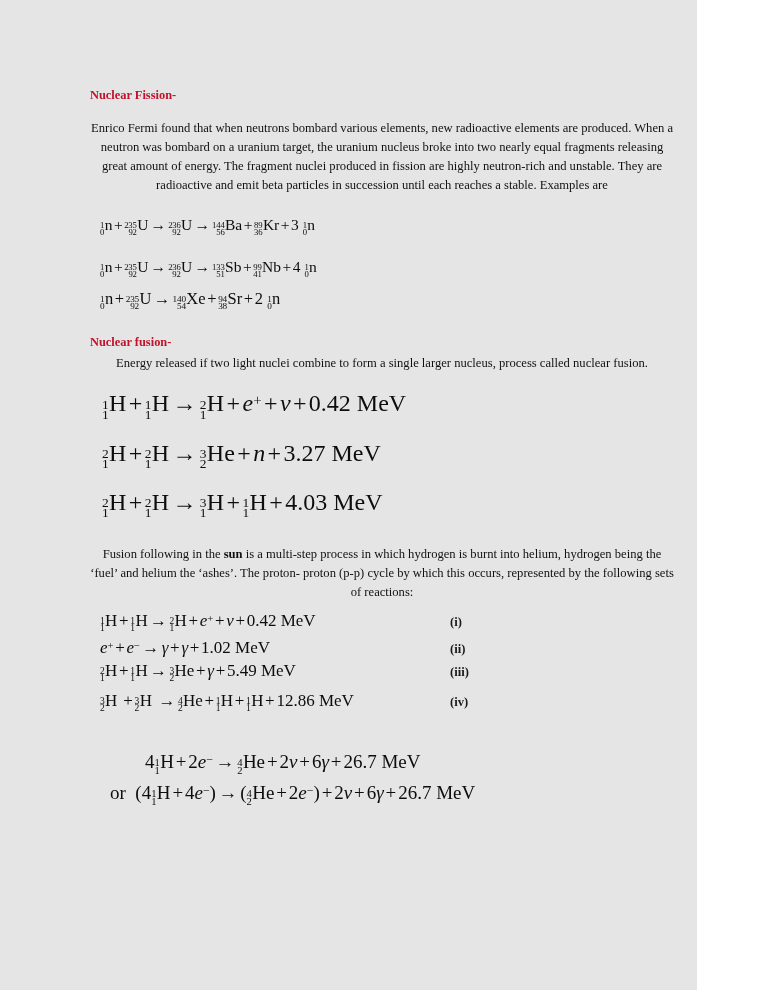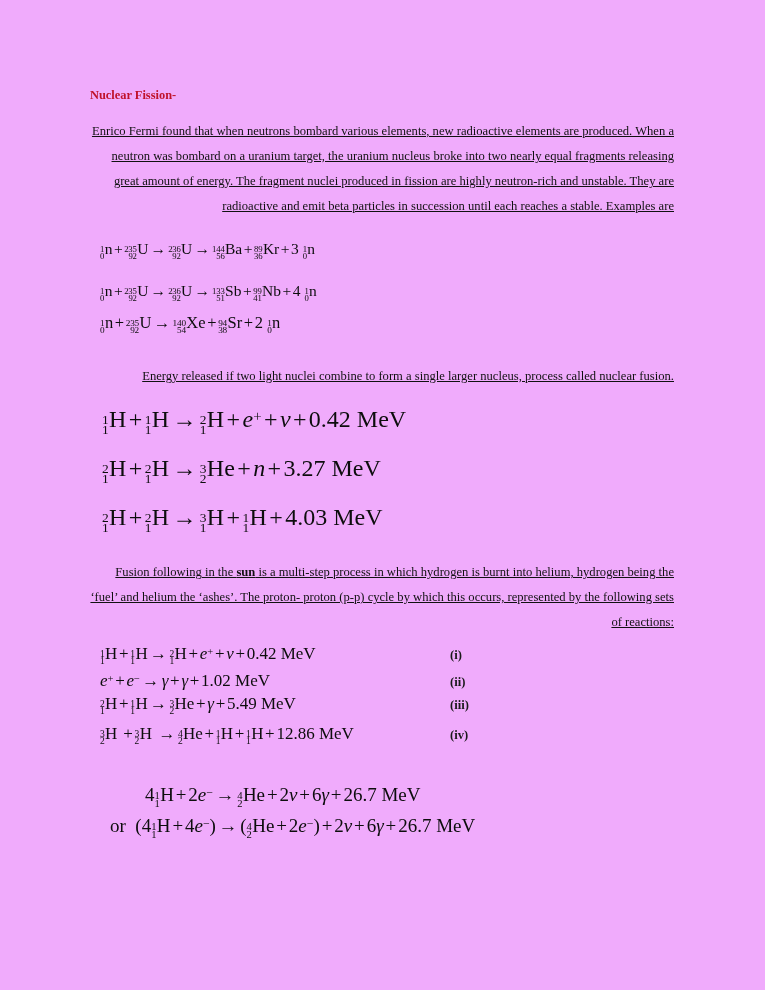--- a/index.html
+++ b/index.html
@@ -11,49 +11,48 @@
     width: 765px;
     height: 990px;
     position: relative;
     font-family: "Liberation Serif", "DejaVu Serif", serif;
     color: #1a1a1a;
     overflow: hidden;
   }
   .page {
     position: absolute;
     left: 0; top: 0;
-    width: 765px;
+    width: 697px;
     height: 990px;
-    background: #f0abfc;
+    background: #e5e5e5;
   }
   .content {
     position: absolute;
     left: 90px;
     top: 88px;
     width: 584px;
   }
 
   h2.section-heading {
     font-size: 12.4px;
     font-weight: bold;
     color: #C0122B;
     margin: 0;
     padding: 0;
     line-height: 1.2;
     font-family: "Liberation Serif", "DejaVu Serif", serif;
   }
 
   p.body-text {
     font-size: 12.6px;
-    line-height: 25px;
+    line-height: 19px;
     margin: 0;
     padding: 0;
-    text-align: right;
+    text-align: center;
     color: #111111;
-    text-decoration: underline;
   }
   .gap-md { height: 16px; }
   .gap-lg { height: 22px; }
   .gap-xs { height: 5px; }
 
   
   .eq {
     font-family: "Liberation Serif", "DejaVu Serif", serif;
     color: #0d0d0d;
     white-space: nowrap;
@@ -133,20 +132,21 @@
   <div class="eq eq-small indent-eq" style="margin-bottom:12px;">
     <span class="nucwrap"><span class="nuc"><span class="sup">1</span><span class="sub">0</span></span></span><span class="sym">n</span><span class="op">+</span><span class="nucwrap"><span class="nuc"><span class="sup">235</span><span class="sub">92</span></span></span><span class="sym">U</span><span class="arrow">→</span><span class="nucwrap"><span class="nuc"><span class="sup">236</span><span class="sub">92</span></span></span><span class="sym">U</span><span class="arrow">→</span><span class="nucwrap"><span class="nuc"><span class="sup">133</span><span class="sub">51</span></span></span><span class="sym">Sb</span><span class="op">+</span><span class="nucwrap"><span class="nuc"><span class="sup">99</span><span class="sub">41</span></span></span><span class="sym">Nb</span><span class="op">+</span><span class="sym">4</span>&nbsp;<span class="nucwrap"><span class="nuc"><span class="sup">1</span><span class="sub">0</span></span></span><span class="sym">n</span>
   </div>
 
   <div class="eq eq-small2 indent-eq">
     <span class="nucwrap"><span class="nuc"><span class="sup">1</span><span class="sub">0</span></span></span><span class="sym">n</span><span class="op">+</span><span class="nucwrap"><span class="nuc"><span class="sup">235</span><span class="sub">92</span></span></span><span class="sym">U</span><span class="arrow">→</span><span class="nucwrap"><span class="nuc"><span class="sup">140</span><span class="sub">54</span></span></span><span class="sym">Xe</span><span class="op">+</span><span class="nucwrap"><span class="nuc"><span class="sup">94</span><span class="sub">38</span></span></span><span class="sym">Sr</span><span class="op">+</span><span class="sym">2</span>&nbsp;<span class="nucwrap"><span class="nuc"><span class="sup">1</span><span class="sub">0</span></span></span><span class="sym">n</span>
   </div>
 
   <div class="gap-lg"></div>
 
+  <h2 class="section-heading">Nuclear fusion-</h2>
 
   <div class="gap-xs"></div>
 
   <p class="body-text">Energy released if two light nuclei combine to form a single larger nucleus, process called nuclear fusion.</p>
 
   <div style="height:18px"></div>
 
   <div class="eq eq-big indent-eq2" style="margin-bottom:18px;">
     <span class="nucwrap"><span class="nuc"><span class="sup">1</span><span class="sub">1</span></span></span><span class="sym">H</span><span class="op">+</span><span class="nucwrap"><span class="nuc"><span class="sup">1</span><span class="sub">1</span></span></span><span class="sym">H</span><span class="arrow">→</span><span class="nucwrap"><span class="nuc"><span class="sup">2</span><span class="sub">1</span></span></span><span class="sym">H</span><span class="op">+</span><span class="ital">e</span><span class="expo">+</span><span class="op">+</span><span class="greek">ν</span><span class="op">+</span><span>0.42 MeV</span>
   </div>

